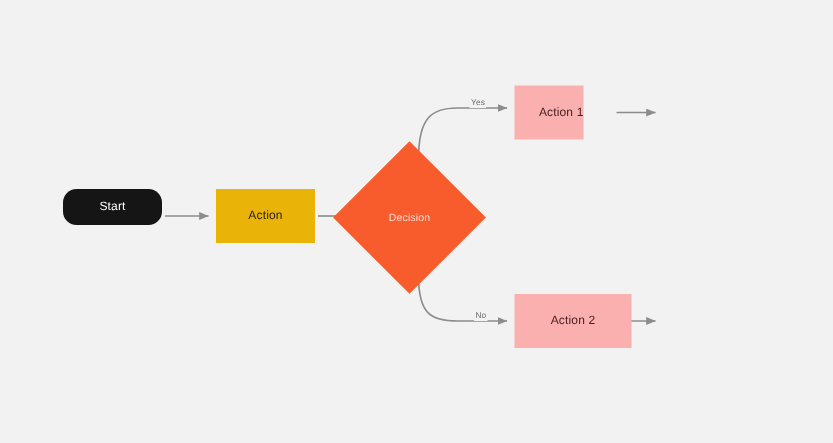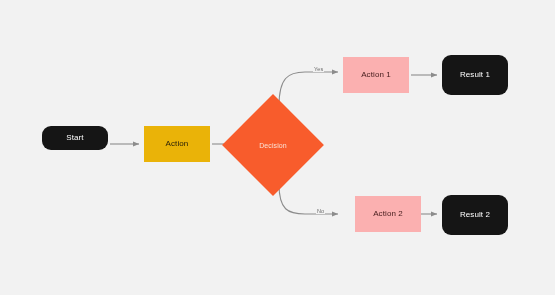--- a/index.html
+++ b/index.html
@@ -114,33 +114,27 @@
     <span>Action</span>
   </div>
 
   <div style="position:absolute; left:237px; top:109px; width:72px; height:72px;">
     <div class="node-decision"></div>
     <div class="node-decision-label" style="left:0; top:0;">
       <span>Decision</span>
     </div>
   </div>
 
-  <div class="node node-branch" style="left:343px; top:57px; width:66px; height:36px;">
+  <div class="node node-branch" style="left:343px; top:57px; width:46px; height:36px;justify-content:flex-end;">
     <span>Action 1</span>
   </div>
 
-  <div class="node node-branch" style="left:355px; top:196px; width:66px; height:36px;">
+  <div class="node node-branch" style="left:343px; top:196px; width:78px; height:36px;">
     <span>Action 2</span>
   </div>
 
-  <div class="node node-terminal" style="left:442px; top:55px; width:66px; height:40px;">
-    <span>Result 1</span>
-  </div>
 
-  <div class="node node-terminal" style="left:442px; top:195px; width:66px; height:40px;">
-    <span>Result 2</span>
-  </div>
 
   <div class="edge-label" style="left:313px; top:66px;">Yes</div>
 
   <div class="edge-label" style="left:316px; top:208px;">No</div>
 
 </div>
 
 </body></html>

